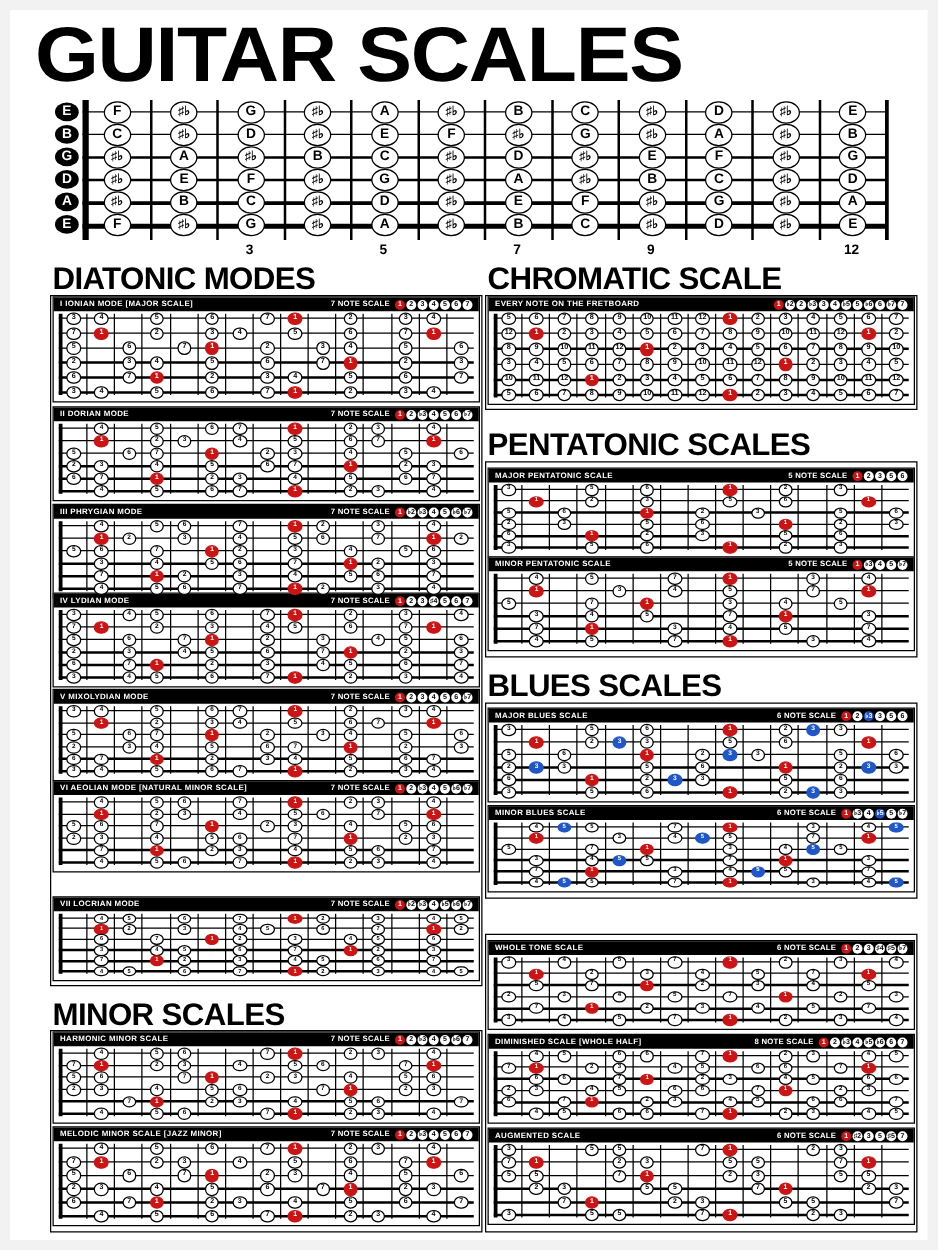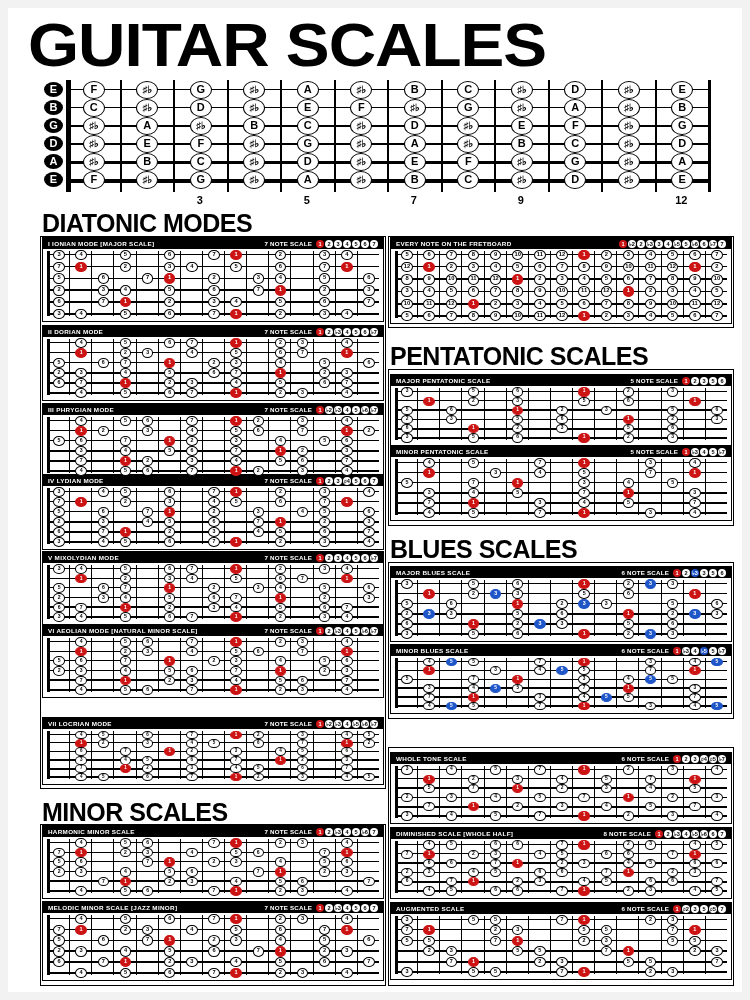--- a/index.html
+++ b/index.html
@@ -195,20 +195,21 @@
       </div>
   <div class="mfnum" style="left: 155.75px;">3</div>
       <div class="mfnum" style="left: 262.75px;">5</div>
       <div class="mfnum" style="left: 369.75px;">7</div>
       <div class="mfnum" style="left: 476.75px;">9</div>
       <div class="mfnum" style="left: 637.25px;">12</div>
     </div>
 
   <div class="h2" style="left:34px;top:790px;">MINOR SCALES</div>
   <div class="h2" style="left:34px;top:201px;">DIATONIC MODES</div>
+  <div class="h2" style="left:382px;top:201px;">CHROMATIC SCALE</div>
   <div class="h2" style="left:382px;top:334px;">PENTATONIC SCALES</div>
   <div class="h2" style="left:382px;top:527px;">BLUES SCALES</div>
 
   <div class="card" style="left:32px;top:228px;width:344px;height:551px;"></div>
   <div class="card" style="left:32px;top:816px;width:344px;height:160px;"></div>
   <div class="card" style="left:380px;top:228px;width:344px;height:90px;"></div>
   <div class="card" style="left:380px;top:361px;width:344px;height:155px;"></div>
   <div class="card" style="left:380px;top:554px;width:344px;height:155px;"></div>
   <div class="card" style="left:380px;top:739px;width:344px;height:237px;"></div>
 

